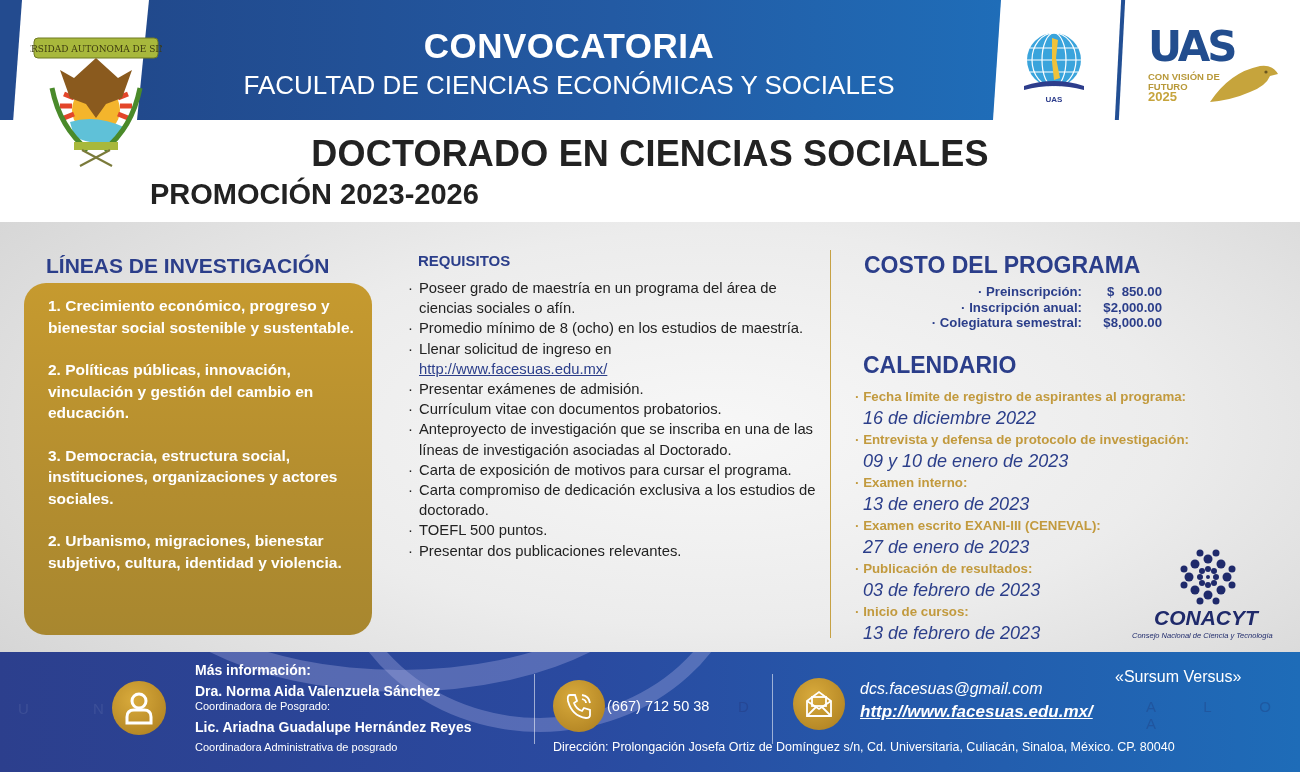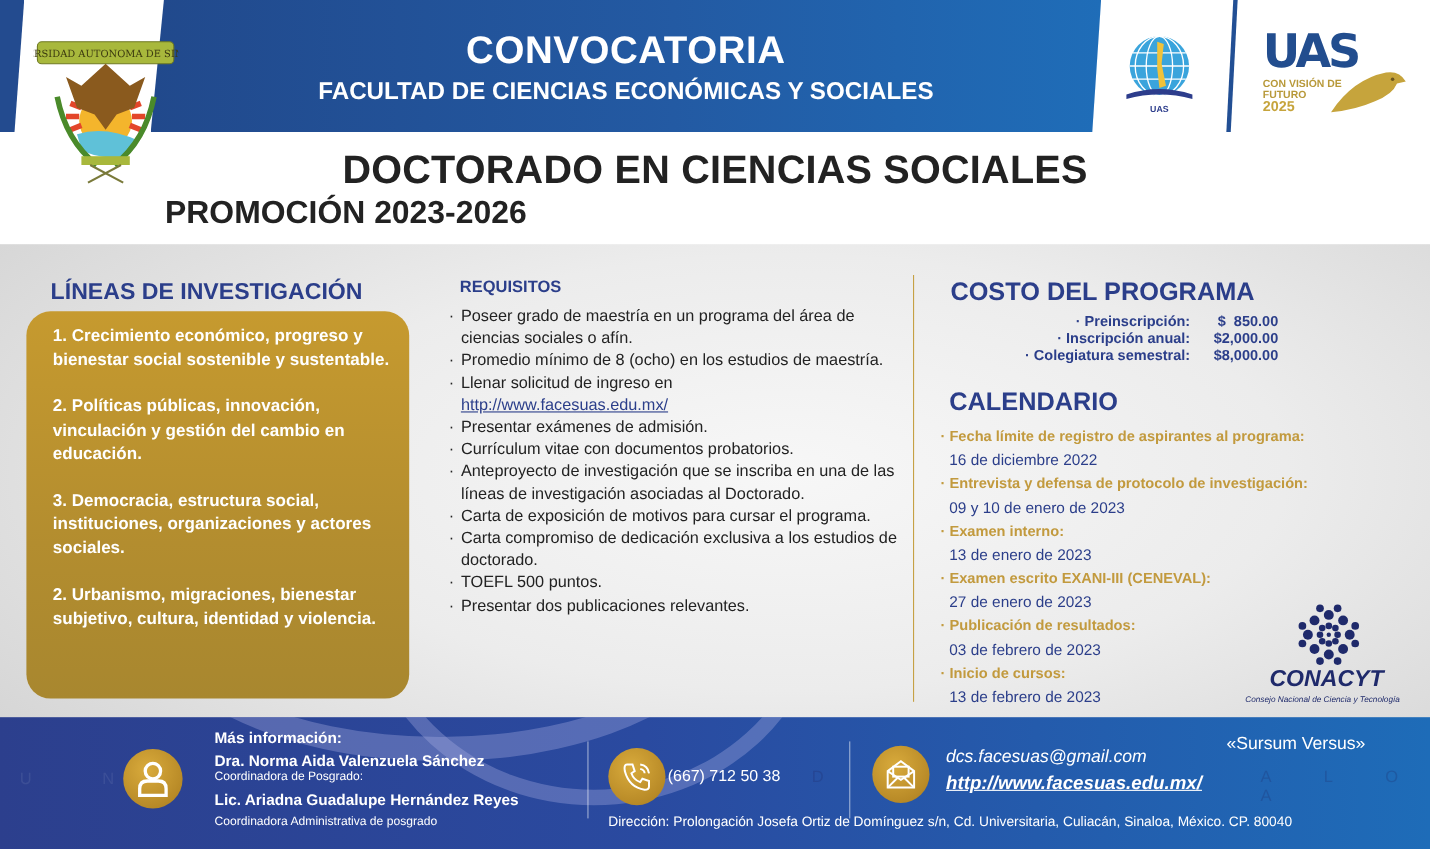--- a/index.html
+++ b/index.html
@@ -9,21 +9,21 @@
   
   .header { position: absolute; left: 0; top: 0; width: 1300px; height: 222px; background: #ffffff; }
   .left-strip { position: absolute; left: 0; top: 0; width: 22px; height: 120px;
     background: #234b8f; clip-path: polygon(0 0, 100% 0, 60% 100%, 0 100%); }
   .blue-band { position: absolute; left: 137px; top: 0; width: 864px; height: 120px;
     background: linear-gradient(90deg, #21498c 0%, #235aa3 55%, #1f6db8 100%);
     clip-path: polygon(12px 0, 100% 0, calc(100% - 8px) 100%, 0 100%); }
   .band-title { position: absolute; left: 137px; top: 26px; width: 864px; text-align: center;
     color: #fff; font-weight: bold; font-size: 35px; letter-spacing: 0.5px; }
   .band-sub { position: absolute; left: 137px; top: 70px; width: 864px; text-align: center;
-    color: #fff; font-weight: bold; font-size: 22px; }
+    color: #fff; font-weight: normal; font-size: 26px; }
   .main-title { position: absolute; left: 150px; top: 133px; width: 1000px; text-align: center;
     color: #222; font-weight: bold; font-size: 36px; letter-spacing: 0.2px; }
   .main-sub { position: absolute; left: 150px; top: 178px; width: 1000px; 
     color: #222; font-weight: bold; font-size: 29px; }
 
   .crest { position: absolute; left: 30px; top: 18px; width: 132px; height: 150px; }
   .faces-logo { position: absolute; left: 1008px; top: 18px; width: 92px; height: 88px; }
   .divider-slash { position: absolute; left: 1118px; top: 0; width: 4px; height: 120px;
     background: #224f94; transform: skewX(-3deg); }
   .uas-logo { position: absolute; left: 1148px; top: 22px; width: 130px; height: 80px; }
@@ -52,21 +52,21 @@
   .vline { position: absolute; left: 830px; top: 28px; width: 1px; height: 388px; background: #c6a144; }
 
   .costo-h { left: 864px; top: 30px; font-size: 23px; }
   .costo-list { position: absolute; left: 902px; top: 62px; text-align: right; }
   .costo-row { display: flex; color: #2b3e8a; font-weight: bold; font-size: 13.2px; line-height: 15.5px; }
   .costo-row .lbl { width: 180px; }
   .costo-row .val { width: 80px; }
   .cal-h { left: 863px; top: 130px; font-size: 23px; }
   .cal-list { position: absolute; left: 855px; top: 164px; }
   .cal-item .ev { color: #c29a3e; font-weight: bold; font-size: 13.3px; line-height: 21.5px; }
-  .cal-item .dt { color: #2b3e8a; font-size: 14px; line-height: 21.5px; padding-left: 8px; }
+  .cal-item .dt { color: #2b3e8a; font-style: italic; font-size: 18px; line-height: 21.5px; padding-left: 8px; }
 
   .conacyt { position: absolute; left: 1128px; top: 327px; width: 160px; height: 90px; }
   .conacyt-name { position: absolute; left: 26px; top: 57px; font-weight: bold; font-size: 21px; color: #1f2a6b; font-style: italic; }
   .conacyt-sub { position: absolute; left: 4px; top: 82px; font-size: 7.5px; color: #1f2a6b; font-style: italic; white-space: nowrap; }
 
   
   .footer { position: absolute; left: 0; top: 652px; width: 1300px; height: 120px;
     background: linear-gradient(90deg, #2c3f8d 0%, #2a4aa0 45%, #1e6cb8 100%); overflow: hidden; }
   .swoosh { position: absolute; border-radius: 50%; border: 22px solid rgba(170,175,225,0.35); }
   .ghost { position: absolute; top: 48px; color: rgba(255,255,255,0.08); font-size: 15px; letter-spacing: 30px; }

